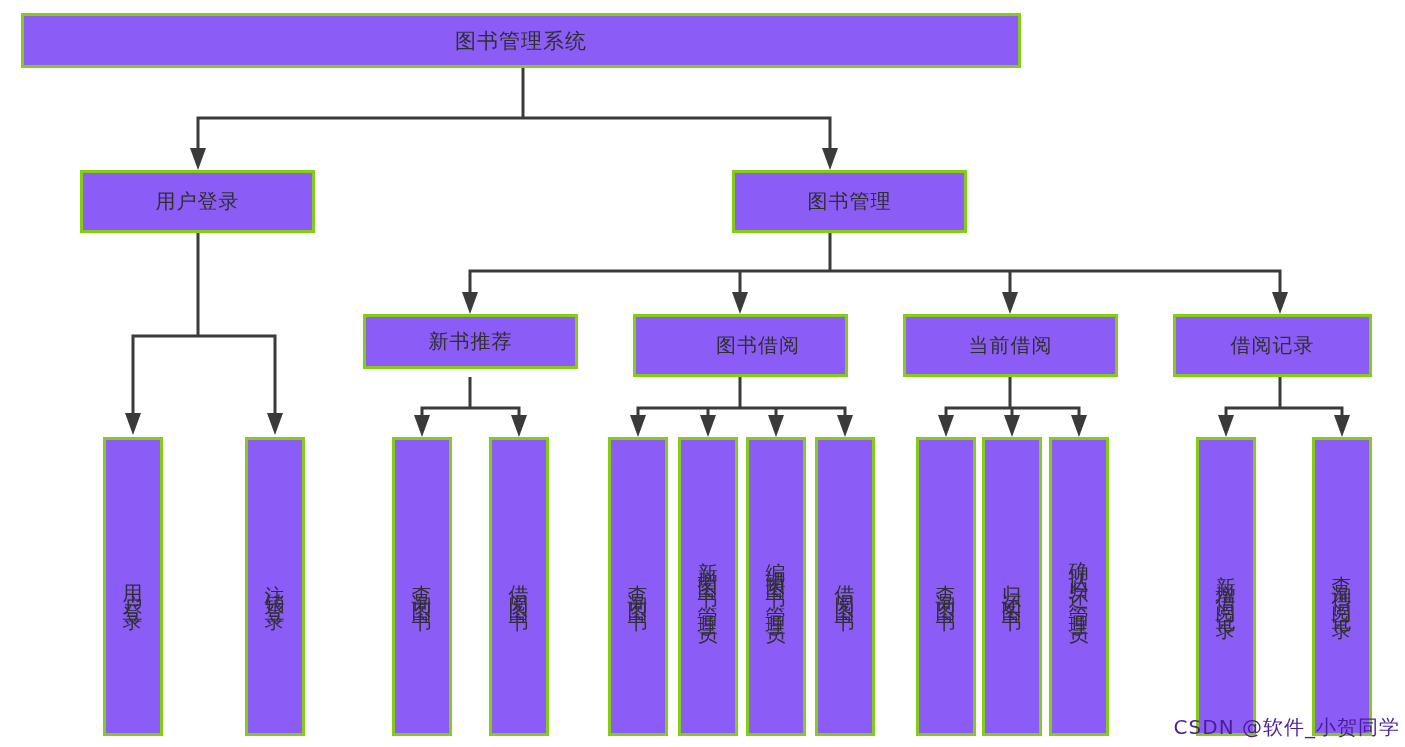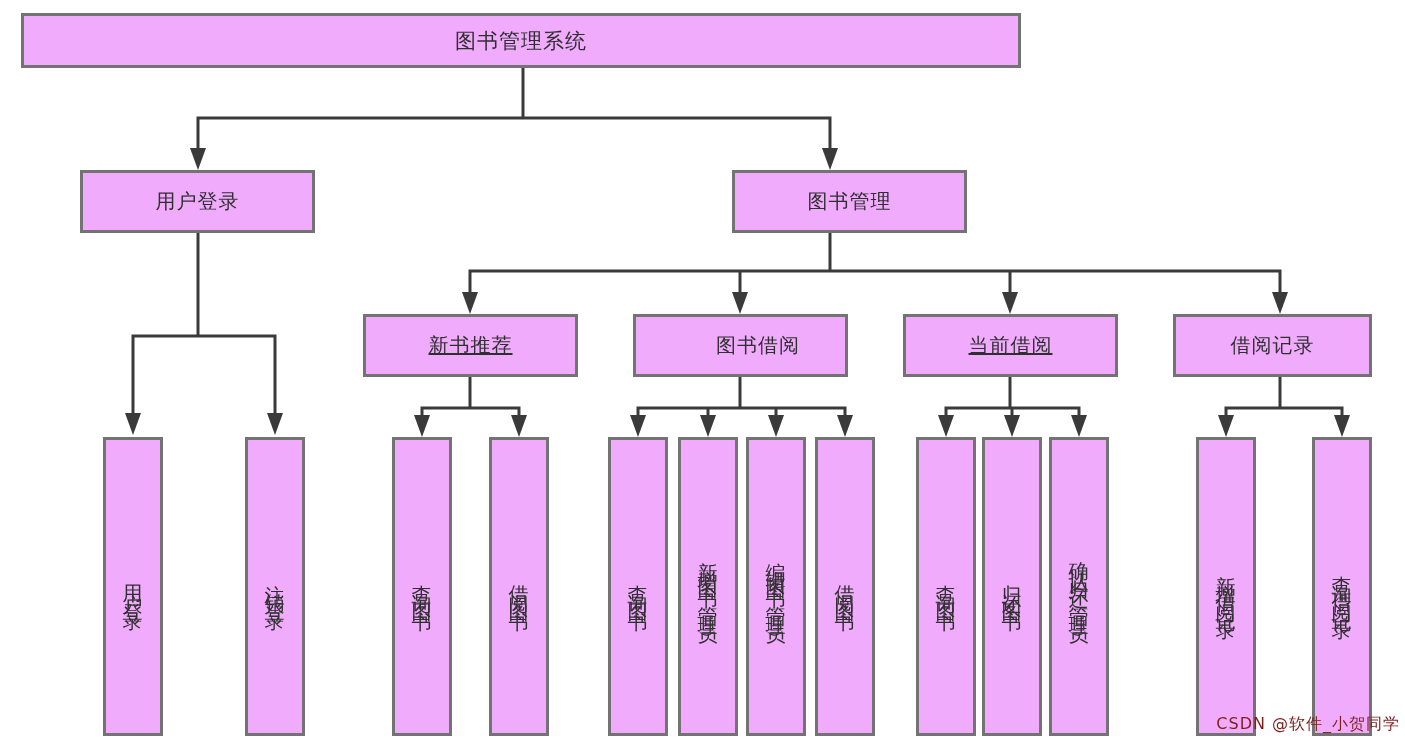--- a/index.html
+++ b/index.html
@@ -10,65 +10,65 @@
     font-family:"DejaVu Sans", sans-serif;
     overflow:hidden;
   }
   .connector-layer {
     position:absolute; left:0; top:0;
     width:1405px; height:747px;
     pointer-events:none;
   }
   .node {
     position:absolute;
-    background:#f0abfc;
-    border:3px solid #737373;
+    background:#8b5cf6;
+    border:3px solid #84cc16;
     box-sizing:border-box;
     display:flex;
     align-items:center;
     justify-content:center;
     color:#2f2f2f;
     z-index:2;
   }
   .node-h { font-size:20px; letter-spacing:1px; white-space:nowrap; }
   .node-root { font-size:21px; }
   .node-v {
     writing-mode:vertical-rl;
     font-size:20px;
     letter-spacing:9px;
     line-height:60px;
   }
   
   .box-root      { left:21px;   top:13px;  width:1000px; height:55px; }
   .box-login     { left:80px;   top:170px; width:235px;  height:63px; }
   .box-bookmgmt  { left:732px;  top:170px; width:235px;  height:63px; }
-  .box-newbook   { left:363px;  top:314px; width:215px;  height:63px;text-decoration:underline; }
+  .box-newbook   { left:363px;  top:314px; width:215px;  height:55px; }
   .box-borrow    { left:633px;  top:314px; width:215px;  height:63px;padding-left:35px; }
-  .box-current   { left:903px;  top:314px; width:215px;  height:63px;text-decoration:underline; }
+  .box-current   { left:903px;  top:314px; width:215px;  height:63px; }
   .box-records   { left:1173px; top:314px; width:199px;  height:63px; }
   
   .leaf { top:437px; width:60px; height:299px; }
   .leaf-1  { left:103px; }
   .leaf-2  { left:245px; }
   .leaf-3  { left:392px; }
   .leaf-4  { left:489px; }
   .leaf-5  { left:608px; }
   .leaf-6  { left:678px; }
   .leaf-7  { left:746px; }
   .leaf-8  { left:815px; }
   .leaf-9  { left:916px; }
   .leaf-10 { left:982px; }
   .leaf-11 { left:1049px; }
   .leaf-12 { left:1196px; }
   .leaf-13 { left:1312px; }
   .watermark {
     position:absolute;
     right:5px; top:714px;
-    font-size:16px;
-    color:#7f1d1d;
+    font-size:20px;
+    color:#4c1d95;
     letter-spacing:1px;
     z-index:5;
     white-space:nowrap;
   }
 </style>
 </head>
 <body>
 
 <div class="canvas">
 

